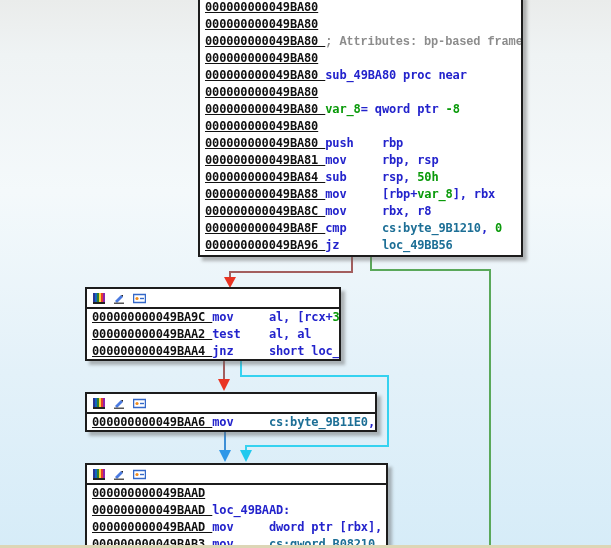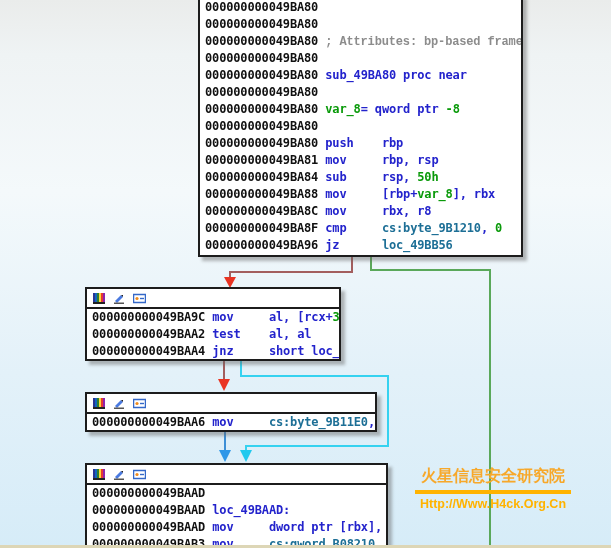--- a/index.html
+++ b/index.html
@@ -27,21 +27,21 @@
     padding:1px 0 1px 6px;
     background:#ffffff;
   }
   .node-body{
     margin:0;padding:0 0 1px 5px;
     font:700 12px/17px "DejaVu Sans Mono", monospace;
     letter-spacing:-0.15px;
     white-space:pre;
   }
   .asm-line{height:17px;}
-  .c-addr{color:var(--c-addr);}
+  .c-addr{color:var(--c-addr);text-decoration:underline;}
   .c-ins{color:var(--c-ins);}
   .c-num{color:var(--c-num);}
   .c-mem{color:var(--c-mem);text-align:center;}
   .c-cmt{color:var(--c-cmt);font-family:Liberation Mono, monospace;}
   #watermark{
     position:absolute;left:415px;top:466px;width:156px;
     z-index:3;text-align:center;
     font-family:"Liberation Sans", sans-serif;
   }
   #wm-line1{
@@ -154,20 +154,15 @@
         </svg>
       <svg class="ico" width="13" height="11">
           <rect x="0.5" y="1.5" width="12" height="8" fill="#ffffff" stroke="#3468c8" stroke-width="1.5"></rect>
           <circle cx="4" cy="5.5" r="1.6" fill="#f08c1e"></circle>
           <rect x="7" y="4.8" width="4" height="1.4" fill="#3468c8"></rect>
         </svg>
     </div>
     <pre class="node-body"><div class="asm-line"><span class="c-addr">000000000049BAAD</span></div><div class="asm-line"><span class="c-addr">000000000049BAAD </span><span class="c-ins">loc_49BAAD:</span></div><div class="asm-line"><span class="c-addr">000000000049BAAD </span><span class="c-ins">mov     dword ptr [rbx], </span></div><div class="asm-line"><span class="c-addr">000000000049BAB3 </span><span class="c-ins">mov     </span><span class="c-mem">cs:qword_B08210</span><span class="c-ins">, </span></div></pre>
   </div>
 
-  <div id="watermark">
-    <div id="wm-line1">火星信息安全研究院</div>
-    <div id="wm-bar"></div>
-    <div id="wm-line2">Http://Www.H4ck.Org.Cn</div>
-  </div>
 
   <div id="bottom-strip"></div>
 </div>
 
 </body></html>

